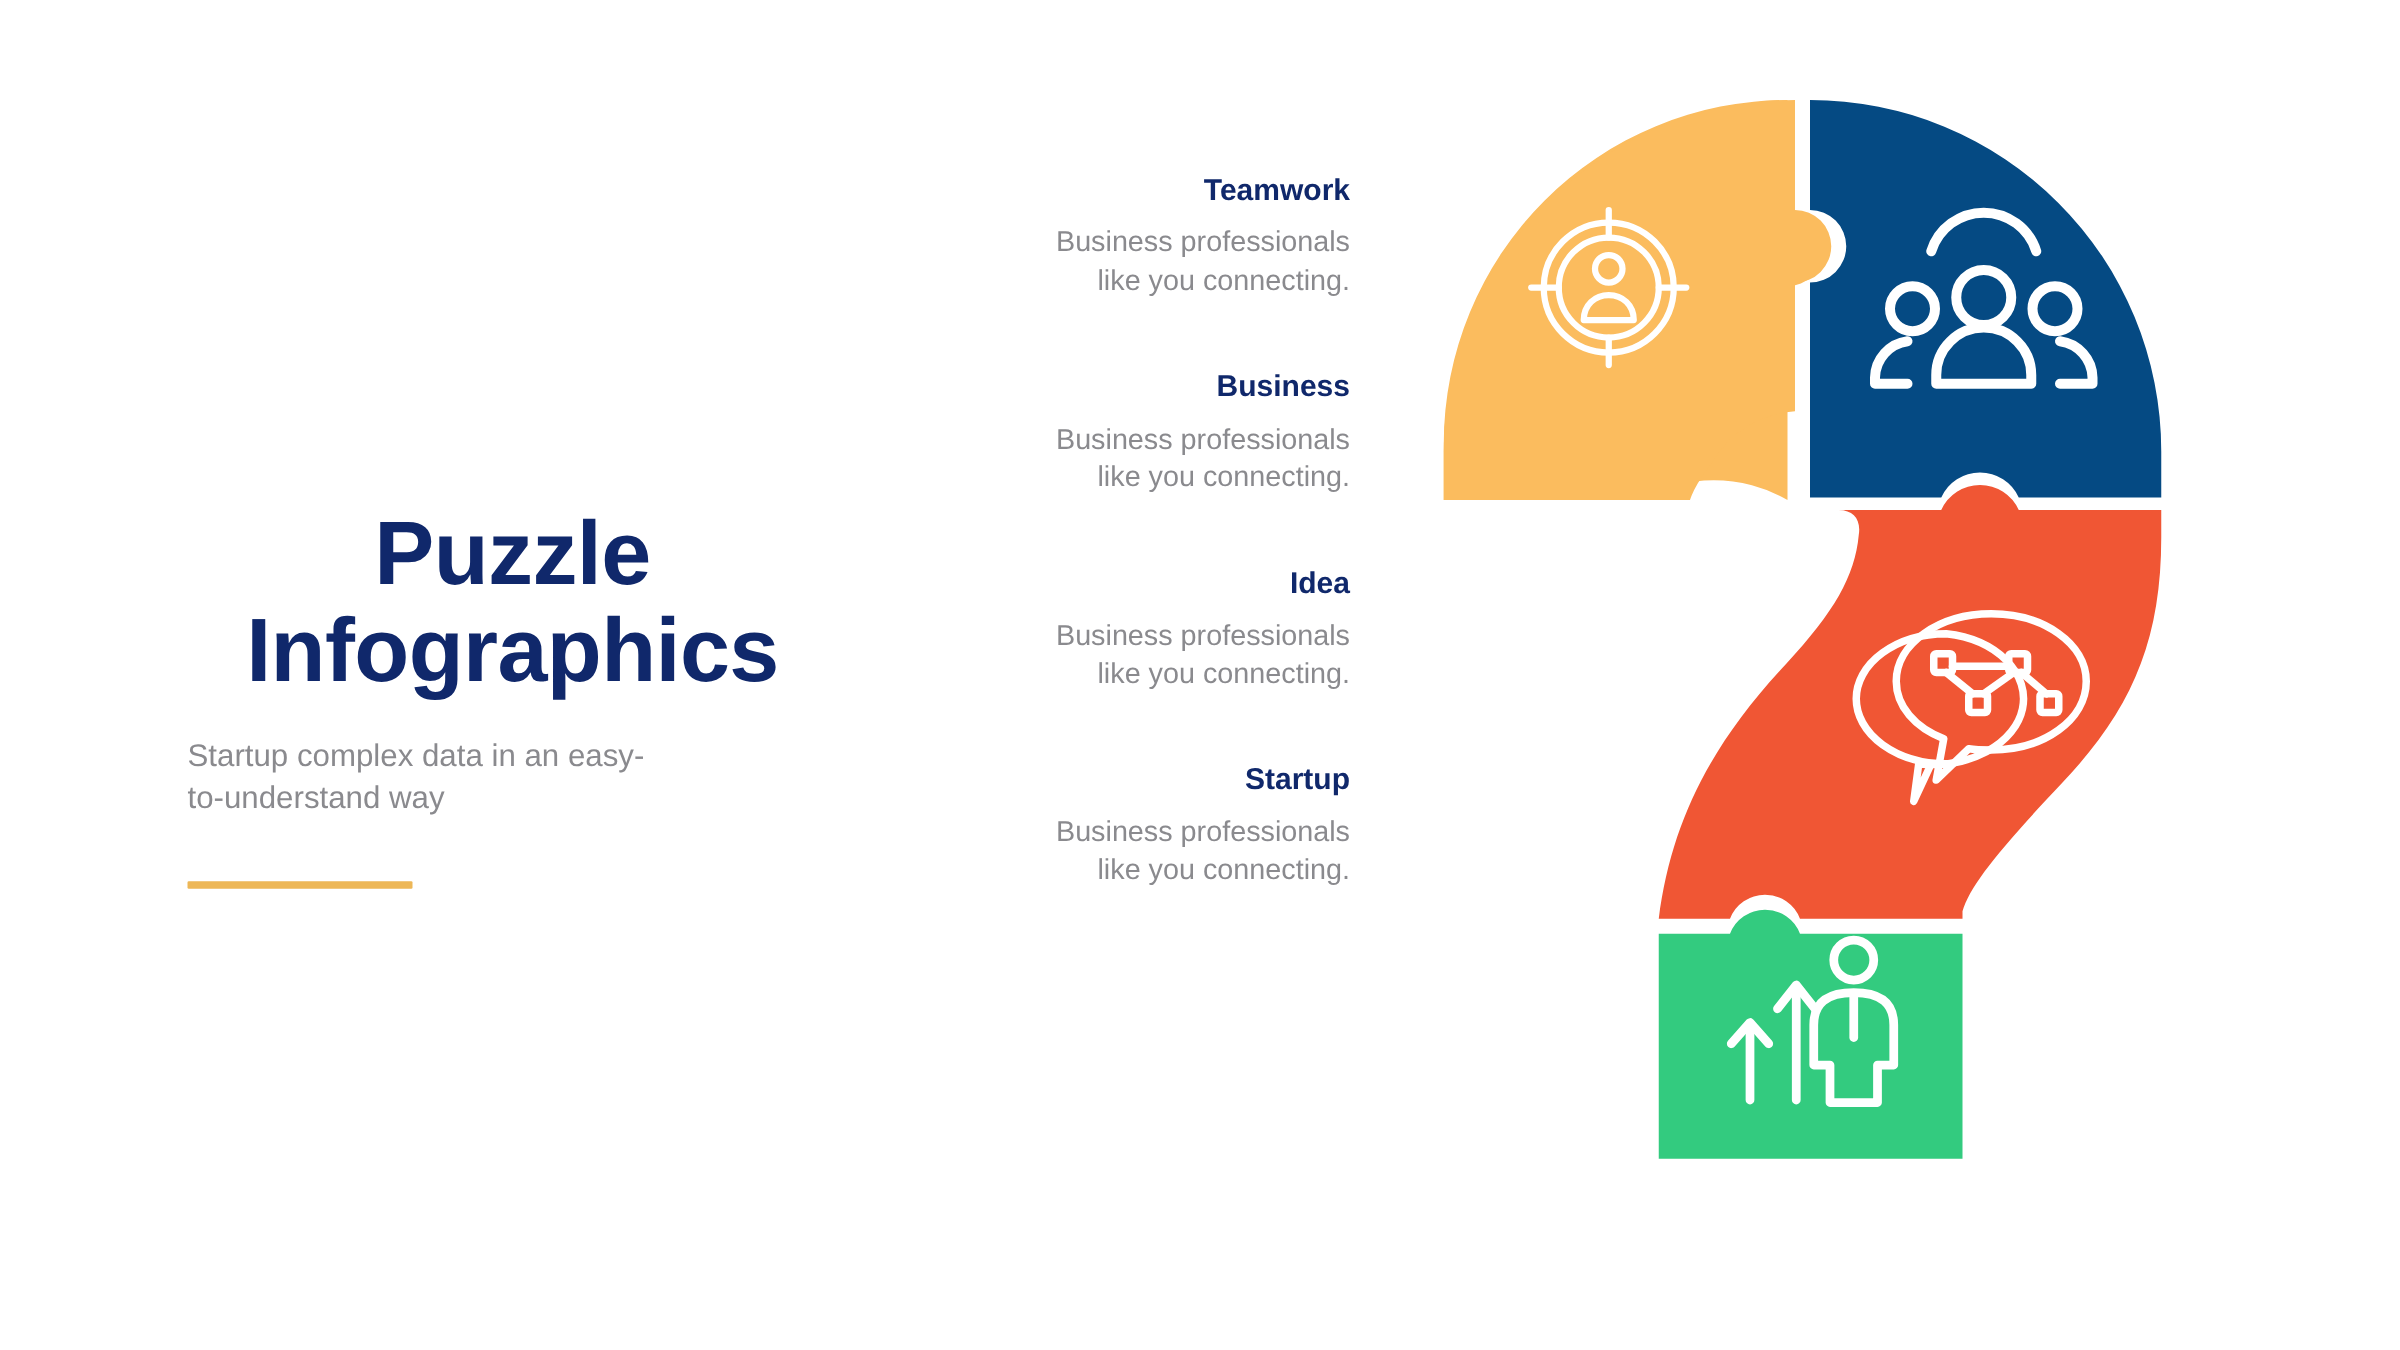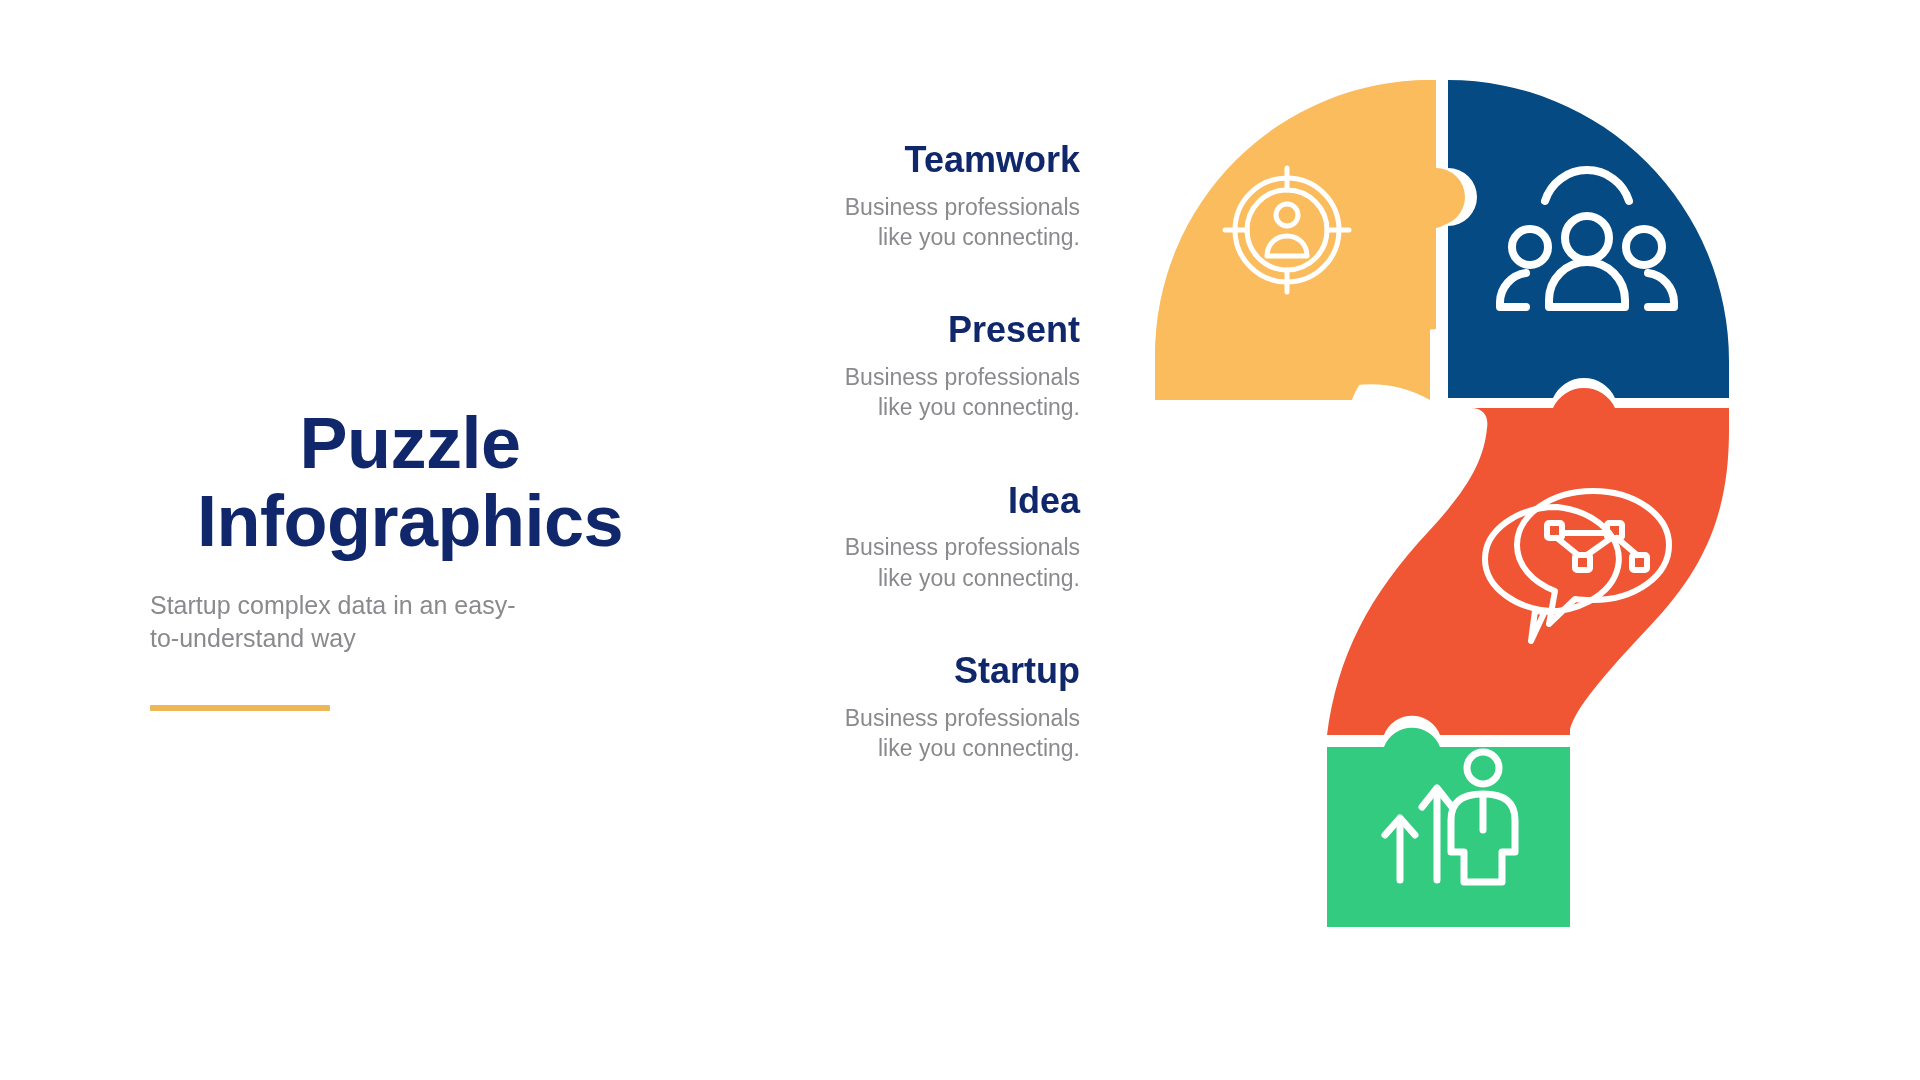--- a/index.html
+++ b/index.html
@@ -60,21 +60,21 @@
     left: 700px;
     top: 140px;
     width: 380px;
     text-align: right;
   }
   .item-block {
     margin-bottom: 58px;
   }
   .item-block:last-child { margin-bottom: 0; }
   .item-title {
-    font-size: 36px;
+    font-size: 24px;
     font-weight: 700;
     color: #10286b;
     margin: 0 0 12px 0;
     line-height: 1.1;
   }
   .item-desc {
     font-size: 23px;
     line-height: 1.32;
     color: #8a8a8e;
     margin: 0;
@@ -110,21 +110,21 @@
 
   <div id="items-column">
 
     <div class="item-block">
       <h2 class="item-title">Teamwork</h2>
       <p class="item-desc">Business professionals
 like you connecting.</p>
     </div>
 
     <div class="item-block">
-      <h2 class="item-title">Present</h2>
+      <h2 class="item-title">Business</h2>
       <p class="item-desc">Business professionals
 like you connecting.</p>
     </div>
 
     <div class="item-block">
       <h2 class="item-title">Idea</h2>
       <p class="item-desc">Business professionals
 like you connecting.</p>
     </div>
 

